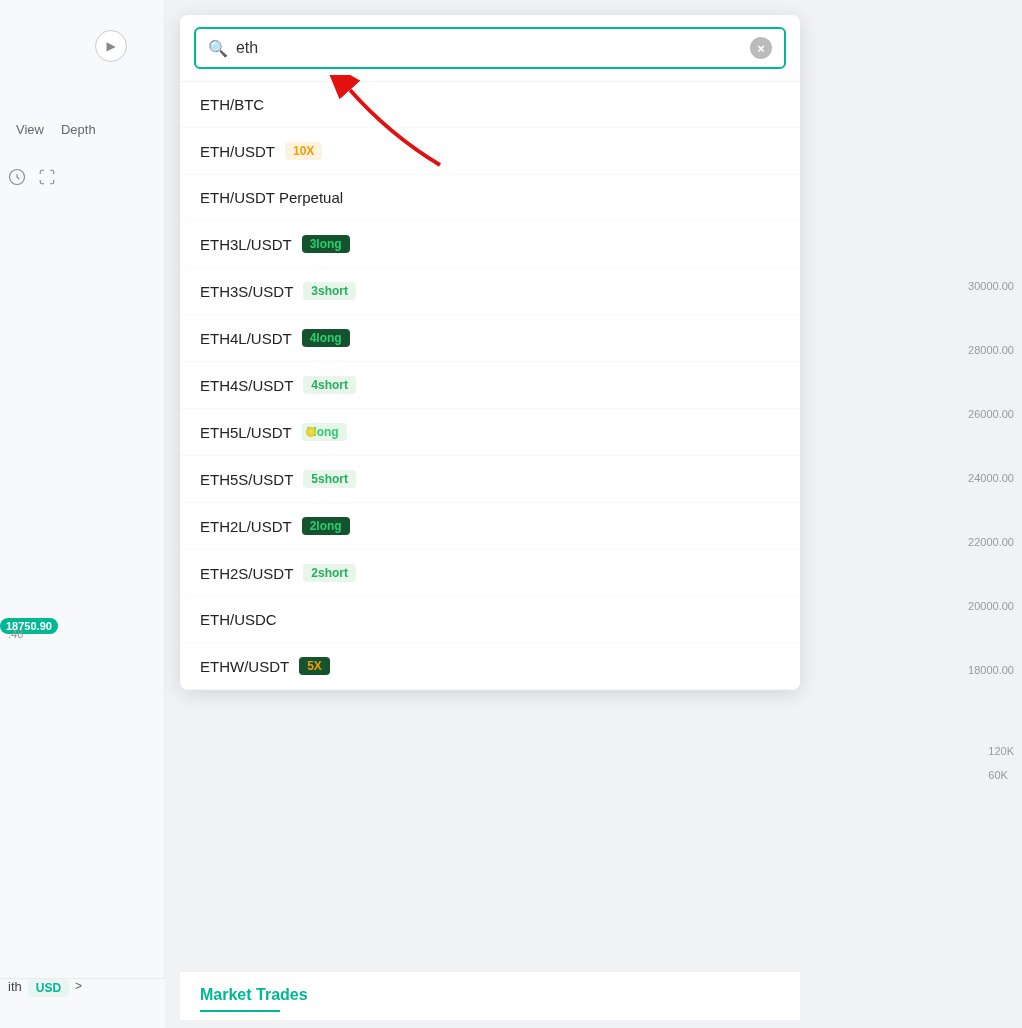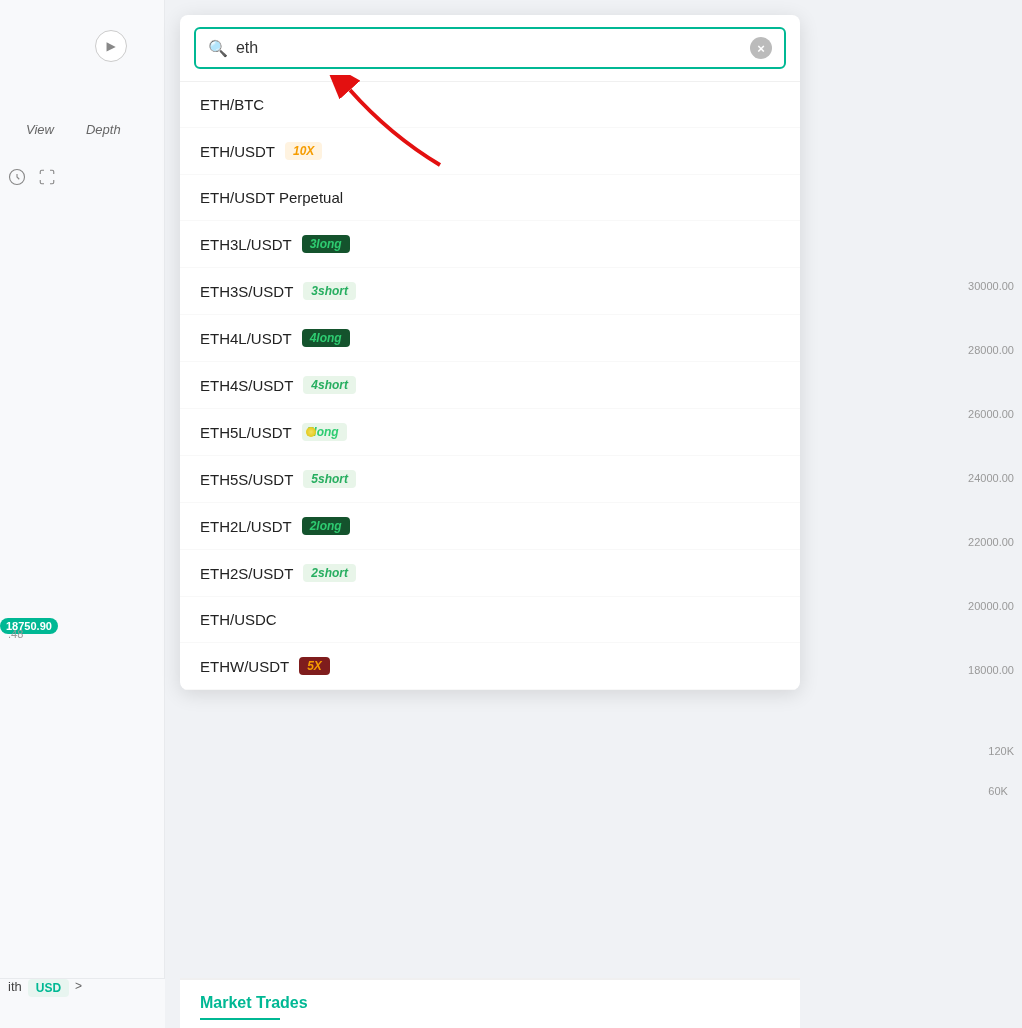--- a/index.html
+++ b/index.html
@@ -37,23 +37,22 @@
       background: white;
       display: flex; align-items: center; justify-content: center;
       cursor: pointer;
     }
 
     .chart-tabs {
       position: absolute;
       top: 118px;
       left: 0;
       display: flex;
-      gap: 32px;
-      padding: 0 26px;
-      font-style: italic;
+      gap: 17px;
+      padding: 0 16px;
     }
 
     .chart-tab {
       font-size: 13px;
       color: #666;
       cursor: pointer;
       padding: 4px 0;
     }
 
     .chart-icons {
@@ -98,21 +97,21 @@
       font-size: 11px;
       color: #999;
     }
 
     .volume-labels {
       position: absolute;
       right: 8px;
       top: 745px;
       display: flex;
       flex-direction: column;
-      gap: 28px;
+      gap: 12px;
     }
 
     .volume-label {
       font-size: 11px;
       color: #999;
     }
 
     
     .bottom-bar {
       position: absolute;
@@ -236,40 +235,39 @@
       color: #222;
       font-weight: 500;
     }
 
     .badge {
       margin-left: 10px;
       padding: 2px 8px;
       border-radius: 4px;
       font-size: 12px;
       font-weight: 600;
-      font-style: italic;
     }
 
     .badge-10x {
       background: #fff3e0;
       color: #f59c00;
     }
 
     .badge-3long, .badge-4long, .badge-2long, .badge-5long {
       background: #14532d;
       color: #2ecc71;
     }
 
     .badge-3short, .badge-4short, .badge-2short, .badge-5short {
       background: #e8f5e9;
       color: #27ae60;
     }
 
     .badge-5x {
-      background: #7f1d1d;
+      background: #14532d;
       color: #f59c00;
     }
 
     
     .badge-5long-special {
       background: #e8f5e9;
       color: #2ecc71;
       position: relative;
       padding-left: 5px;
     }
@@ -291,21 +289,21 @@
       position: absolute;
       top: 75px;
       left: 310px;
       pointer-events: none;
       z-index: 100;
     }
 
     
     .market-trades {
       position: absolute;
-      bottom: 0;
+      bottom: 8px;
       left: 180px;
       width: 620px;
       background: white;
       border-top: 2px solid #f0f0f0;
       padding: 14px 20px 8px;
     }
 
     .market-trades-title {
       font-size: 16px;
       font-weight: 600;

